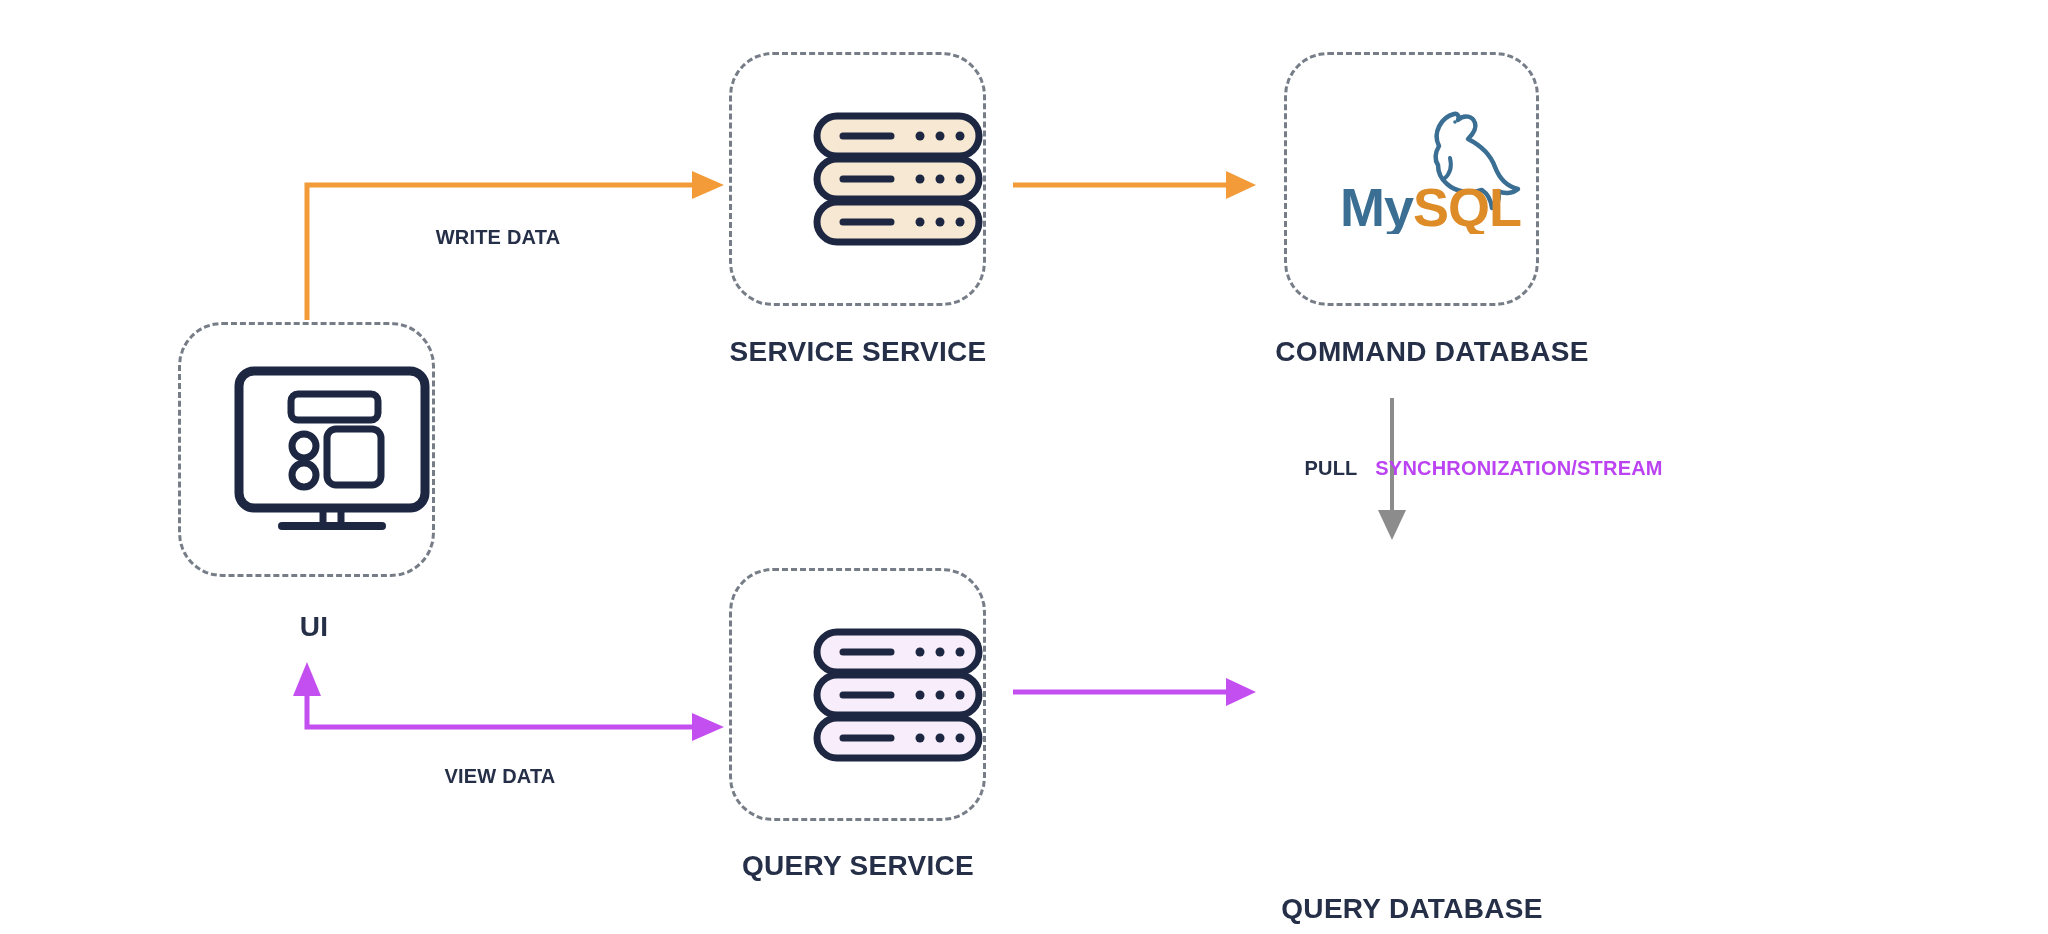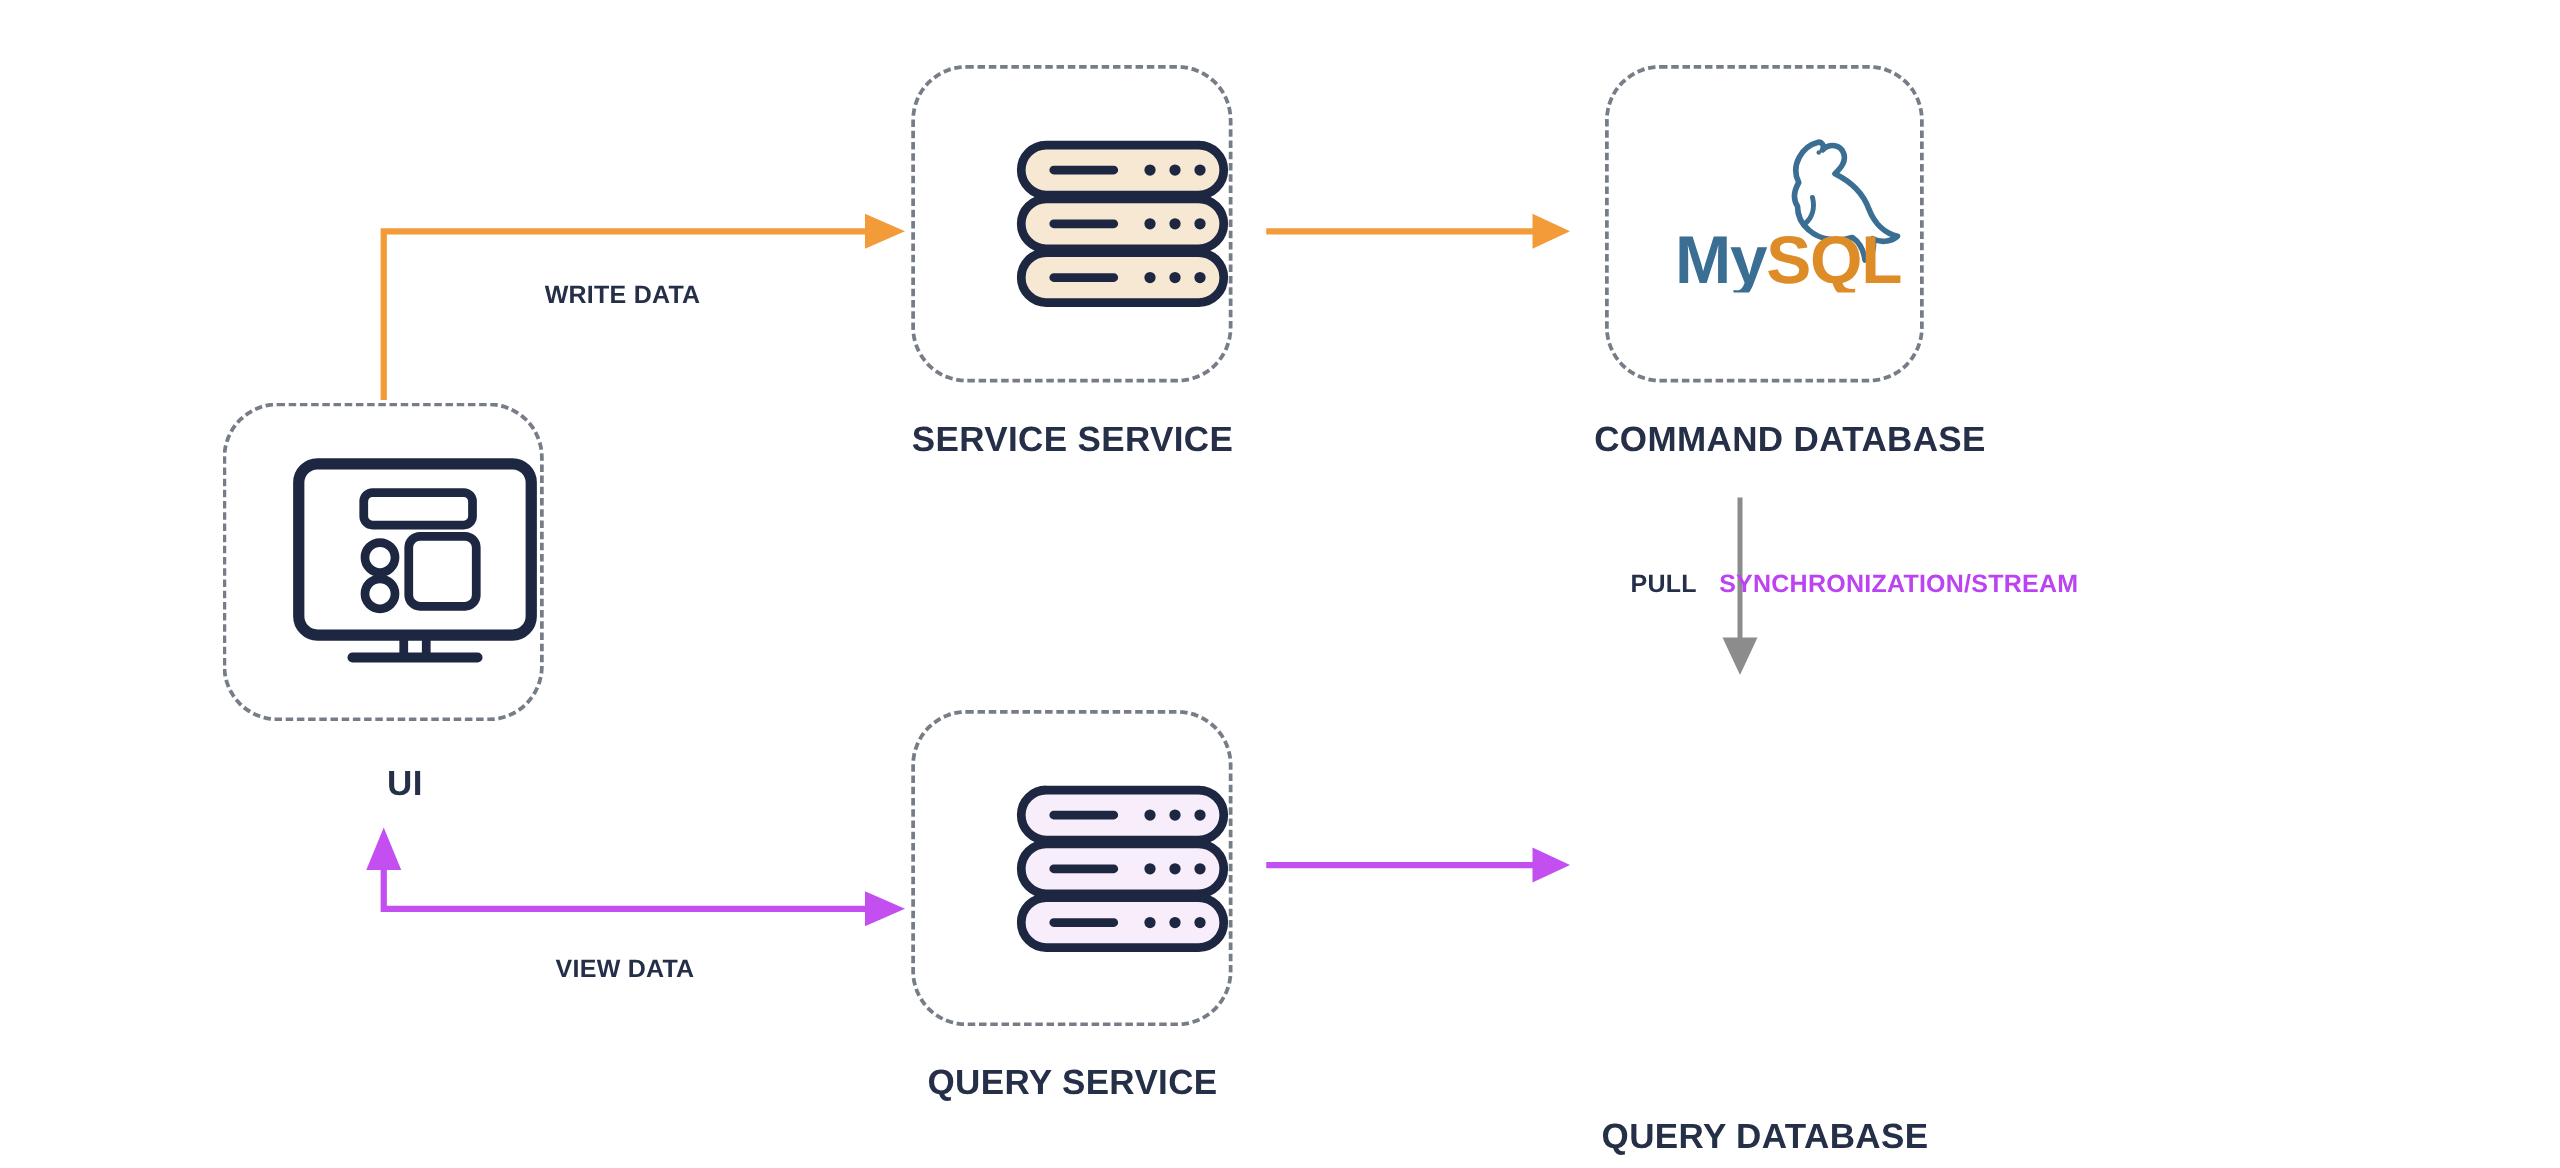--- a/index.html
+++ b/index.html
@@ -64,21 +64,21 @@
     <svg width="200" height="170" viewBox="0 0 200 170">
       <rect x="7" y="6" width="186" height="137" rx="15" fill="#ffffff" stroke="#1D2742" stroke-width="9"></rect>
       <rect x="59" y="29" width="87" height="26" rx="7" fill="none" stroke="#1D2742" stroke-width="7"></rect>
       <circle cx="72" cy="81" r="12" fill="none" stroke="#1D2742" stroke-width="7"></circle>
       <circle cx="72" cy="110" r="12" fill="none" stroke="#1D2742" stroke-width="7"></circle>
       <rect x="95" y="64" width="54" height="56" rx="9" fill="none" stroke="#1D2742" stroke-width="7"></rect>
       <path d="M91,146 v13 M109,146 v13" fill="none" stroke="#1D2742" stroke-width="7"></path>
       <path d="M50,161 H150" fill="none" stroke="#1D2742" stroke-width="8" stroke-linecap="round"></path>
     </svg>
   </div>
-  <div class="node-label" style="left:324px;top:627px;">UI</div>
+  <div class="node-label" style="left:314px;top:627px;">UI</div>
 
   <div class="node-box" style="left:729px;top:52px;width:257px;height:254px;">
     <svg width="170" height="134" viewBox="0 0 170 134">
       <g stroke="#1D2742">
         <rect x="4" y="4" width="162" height="40" rx="20" fill="#F6E8D2" stroke-width="7"></rect>
         <rect x="4" y="47" width="162" height="40" rx="20" fill="#F6E8D2" stroke-width="7"></rect>
         <rect x="4" y="90" width="162" height="40" rx="20" fill="#F6E8D2" stroke-width="7"></rect>
         <path d="M30,24 H78 M30,67 H78 M30,110 H78" stroke-width="7" stroke-linecap="round"></path>
       </g>
       <g fill="#1D2742">

